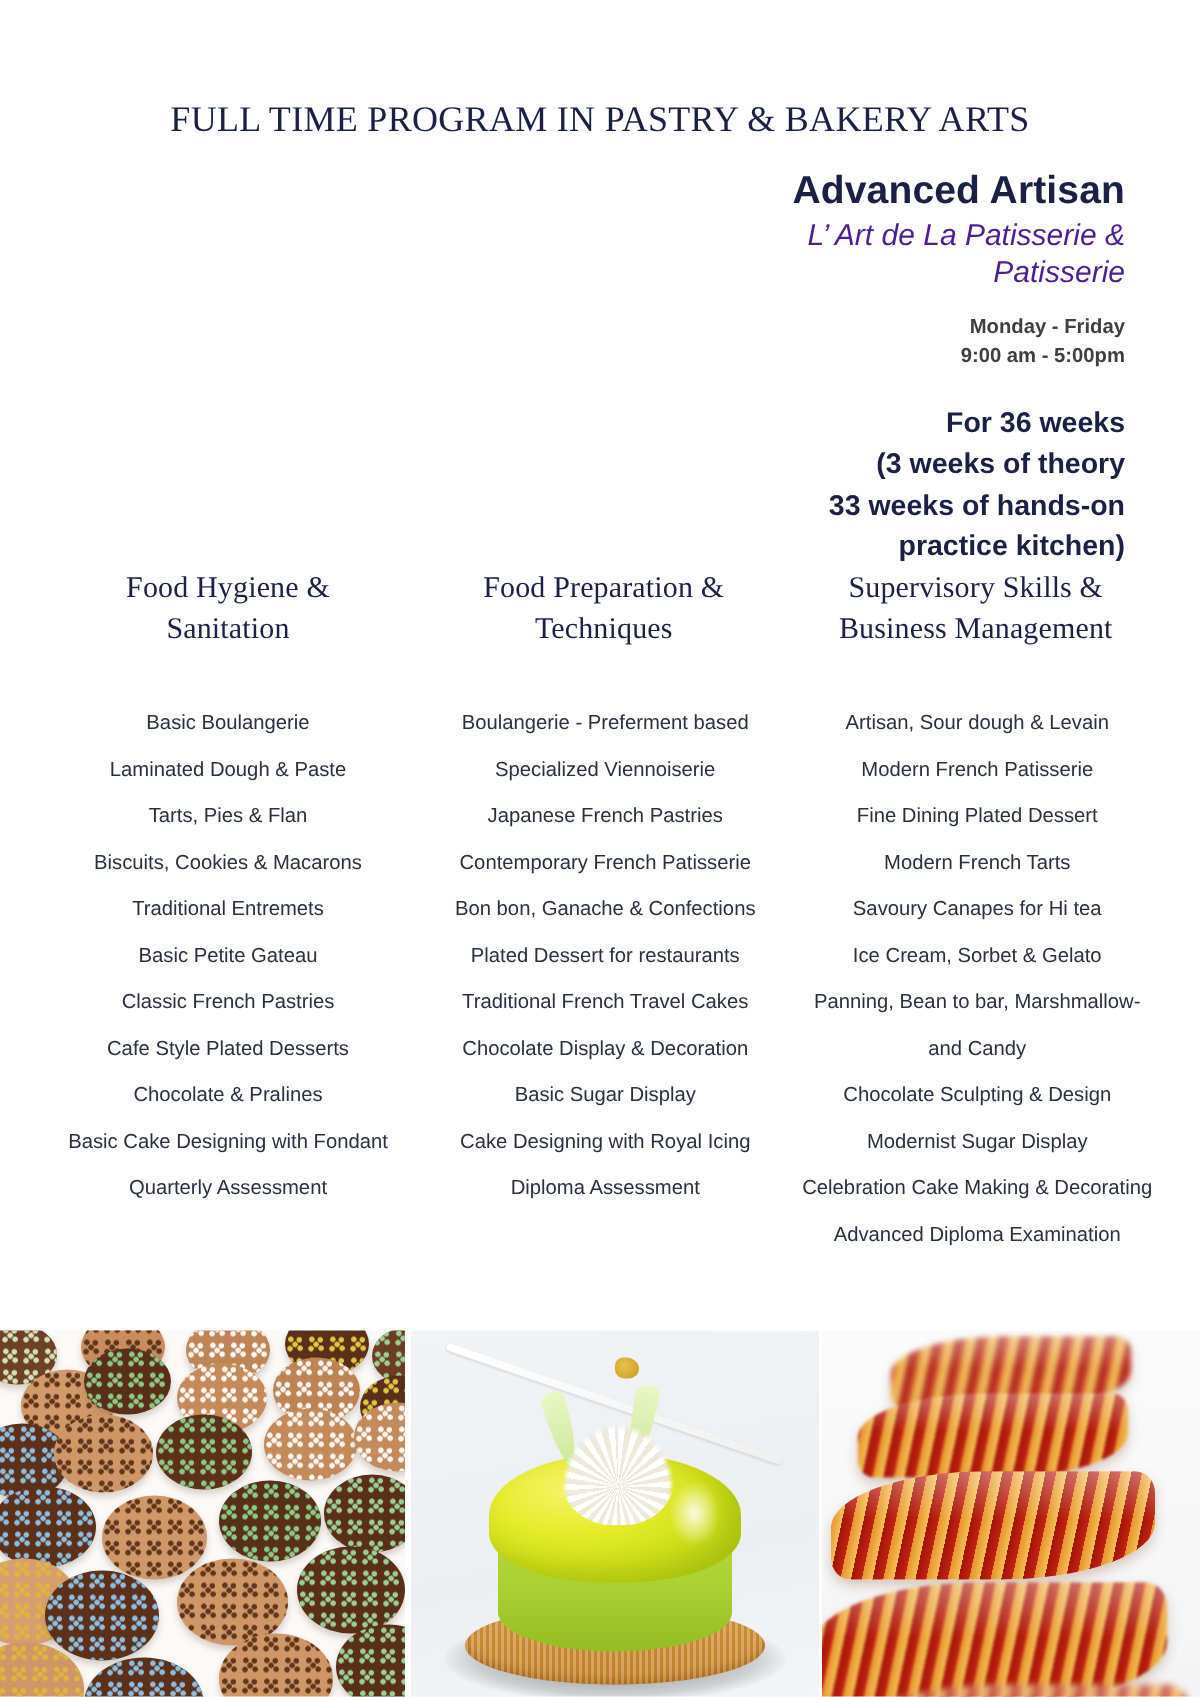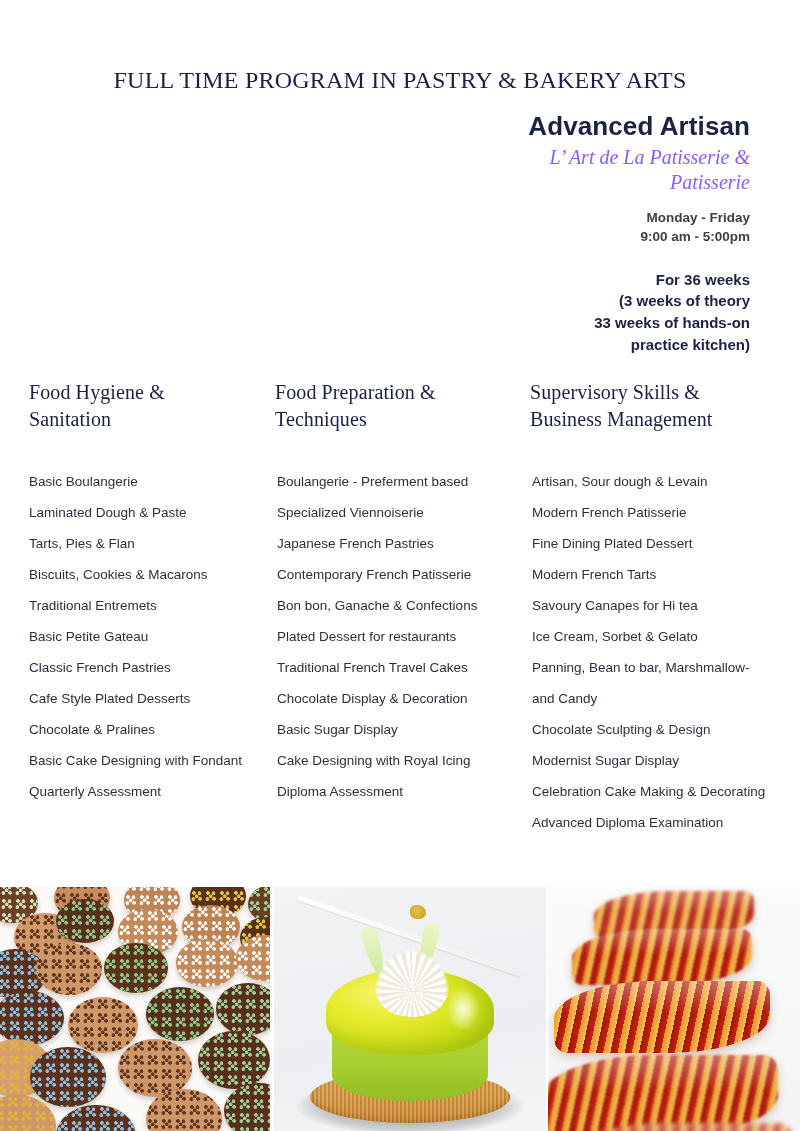--- a/index.html
+++ b/index.html
@@ -35,54 +35,54 @@
   }
   .hb-diploma {
     font-family:"Liberation Sans", sans-serif;
     font-weight:bold;
     font-size:26px;
     color:#1b2144;
     letter-spacing:0.1px;
     line-height:1.1;
   }
   .hb-subtitle {
-    font-family:Liberation Serif, serif;
+    font-family:Liberation Sans, sans-serif;
     font-style:italic;
     font-size:20px;
-    color:#8b5cf6;
+    color:#4c1d95;
     line-height:1.25;
     margin-top:4px;
     padding-left:150px;
   }
   .hb-schedule {
     font-family:"Liberation Sans", sans-serif;
     font-weight:bold;
     font-size:13.5px;
     color:#404040;
     line-height:1.45;
     margin-top:13px;
   }
   .hb-duration {
     font-family:"Liberation Sans", sans-serif;
     font-weight:bold;
-    font-size:15px;
+    font-size:19px;
     color:#1b2144;
     line-height:1.45;
     margin-top:22px;
   }
 
   
   .columns {
     position:absolute;
     left:29px; top:343px;
     width:742px;
     display:flex;
     align-items:flex-start;
   }
-  .col { flex:0 0 auto; }
+  .col { flex:0 0 auto;text-align:center; }
   .col-1 { width:246px; }
   .col-2 { width:255px; }
   .col-3 { width:241px; }
 
   .col-heading {
     font-family:"Liberation Serif", serif;
     font-size:20px;
     font-weight:400;
     color:#1b2144;
     line-height:1.33;

